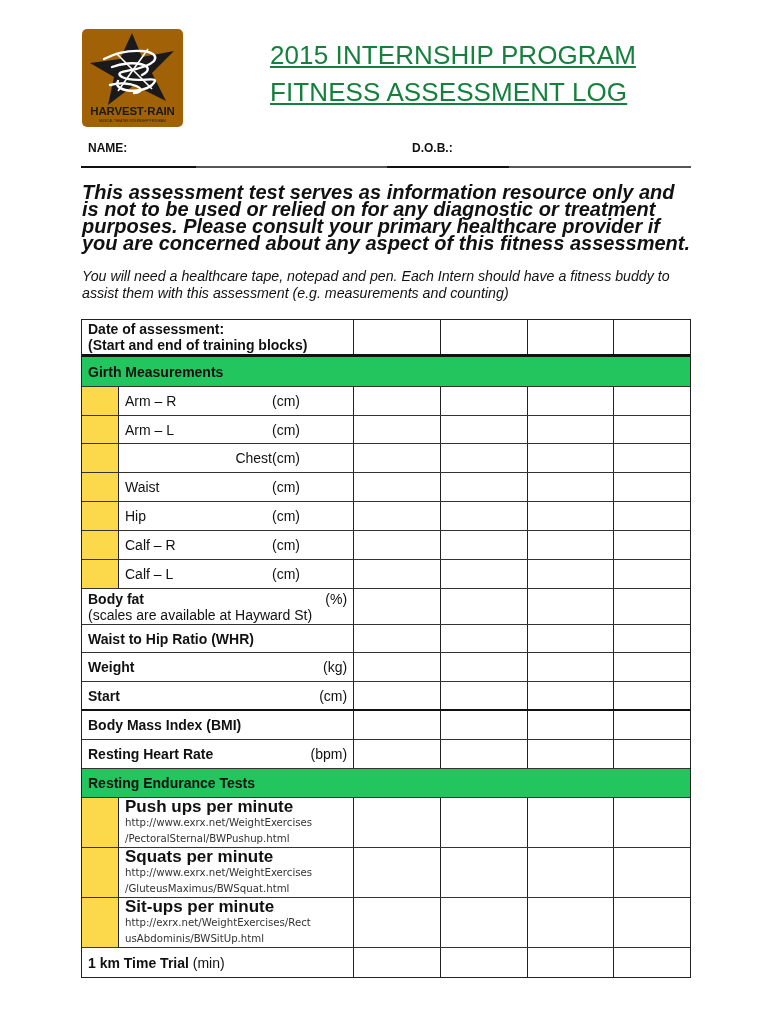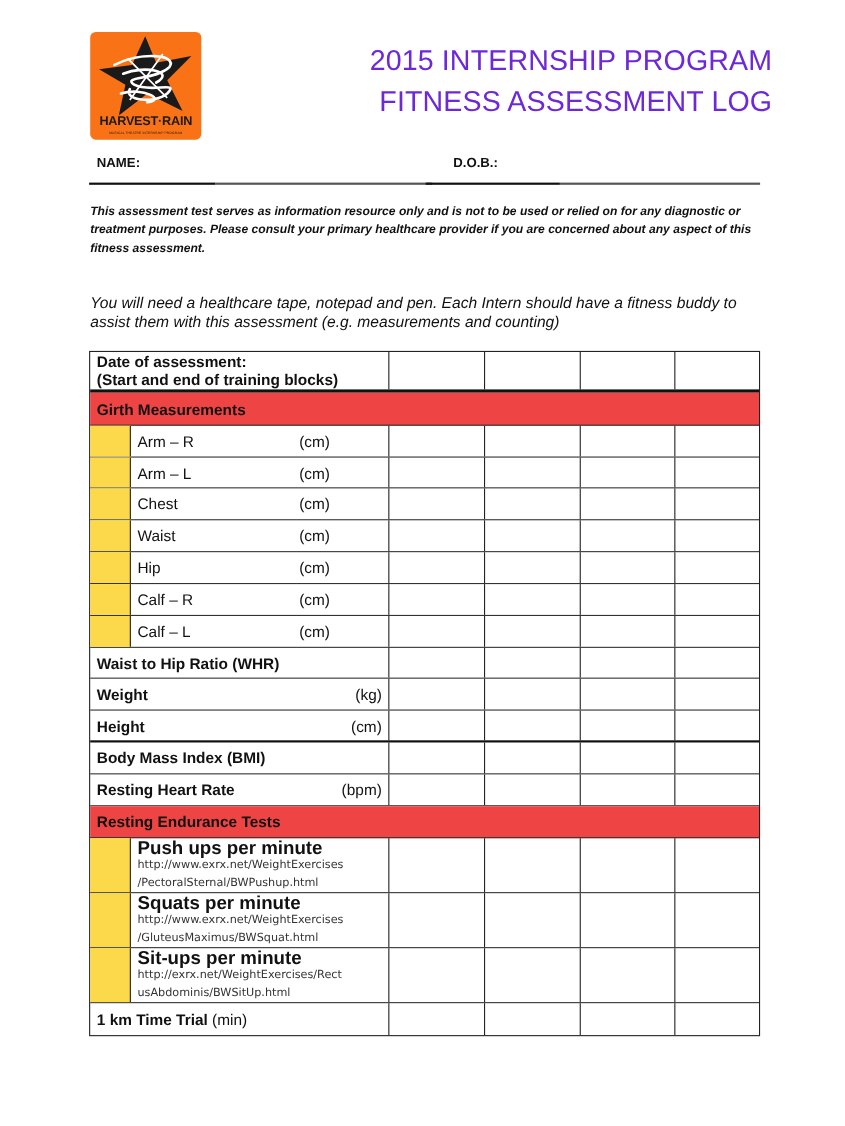--- a/index.html
+++ b/index.html
@@ -2,45 +2,45 @@
 <html><head>
   <meta charset="utf-8">
   <style>
     html, body { margin: 0; padding: 0; }
     body {
       width: 768px; height: 1024px; background: #ffffff; position: relative;
       font-family: "Liberation Sans", sans-serif; color: #111; overflow: hidden;
     }
     .logo {
       position: absolute; left: 82px; top: 29px; width: 101px; height: 98px;
-      background: #f97316; border-radius: 5px; overflow: hidden;
+      background: #a16207; border-radius: 5px; overflow: hidden;
     }
     .logo svg { position: absolute; left: 0; top: 0; }
     .logo .wordmark {
       position: absolute; left: 0; right: 0; top: 76px; text-align: center;
       font-weight: bold; font-size: 11.5px; letter-spacing: -0.2px; color: #1a1a1a;
     }
     .logo .tagline {
       position: absolute; left: 0; right: 0; top: 90px; text-align: center;
       font-size: 3px; color: #1a1a1a; letter-spacing: 0.1px;
     }
     .title {
-      position: absolute; left: 270px; width: 432px; text-align: right;
-      font-size: 26px; font-weight: normal; color: #6d28d9; letter-spacing: 0.1px;
+      position: absolute; left: 270px; width: 432px; text-align: left;
+      font-size: 26px; font-weight: normal; color: #15803d; letter-spacing: 0.1px; text-decoration: underline;
     }
     .title.t1 { top: 40px; }
     .title.t2 { top: 77px; }
     .field-label { position: absolute; top: 141px; font-weight: bold; font-size: 12px; }
     .name-label { left: 88px; }
     .dob-label { left: 412px; }
     .line { position: absolute; top: 166px; height: 2px; background: #555; }
     .line.dark { background: #111; }
     .disclaimer {
       position: absolute; left: 82px; top: 184px; width: 612px;
-      font-size: 11px; line-height: 17px; font-weight: bold; font-style: italic;
+      font-size: 20px; line-height: 17px; font-weight: bold; font-style: italic;
     }
     .instructions {
       position: absolute; left: 82px; top: 268px; width: 612px;
       font-size: 14.2px; line-height: 17px; font-style: italic;
     }
     .form {
       position: absolute; left: 81px; top: 319px; width: 610px;
       border: 1.5px solid #222; box-sizing: border-box;
     }
     .row { display: flex; box-sizing: border-box; border-bottom: 1px solid #333; }
@@ -53,21 +53,21 @@
     }
     .lbl.indented { padding-left: 0; flex-direction: row; align-items: stretch; }
     .gutter { width: 36px; background: #fcd94a; flex-shrink: 0; border-right: 1.5px solid #222; }
     .sub { flex: 1; padding: 0 6px; display: flex; align-items: center; }
     .sub.col { flex-direction: column; align-items: flex-start; justify-content: center; }
     .cell { width: 87px; border-right: 1.5px solid #222; box-sizing: border-box; }
     .cell:last-child { width: 76px; border-right: none; }
     .bold { font-weight: bold; }
     .split { display: flex; justify-content: space-between; width: 100%; }
     .section {
-      background: #ef4444; height: 30px; display: flex; align-items: center;
+      background: #22c55e; height: 30px; display: flex; align-items: center;
       padding-left: 6px; font-weight: bold; font-size: 14px; box-sizing: border-box;
       border-bottom: 1px solid #333;
     }
     .url { font-family: "DejaVu Sans", sans-serif; font-size: 10.2px; color: #333; line-height: 16px; }
     .exercise-title { font-weight: bold; font-size: 17px; line-height: 17px; }
     .girth-name { width: 147px; display: inline-block; }
   </style>
 </head>
 <body>
 
@@ -128,21 +128,21 @@
       <div class="sub">
           <span class="girth-name">Arm – L</span>
           <span>(cm)</span>
         </div>
       </div>
     <div class="cell"></div>
       <div class="cell"></div>
       <div class="cell"></div>
       <div class="cell"></div>
   </div>
-  <div class="row" style="height:29px;">
+  <div class="row" style="height:29px;text-align:right;">
     <div class="lbl indented">
         <div class="gutter"></div>
       <div class="sub">
           <span class="girth-name">Chest</span>
           <span>(cm)</span>
         </div>
       </div>
     <div class="cell"></div>
       <div class="cell"></div>
       <div class="cell"></div>
@@ -194,20 +194,33 @@
           <span class="girth-name">Calf – L</span>
           <span>(cm)</span>
         </div>
       </div>
     <div class="cell"></div>
       <div class="cell"></div>
       <div class="cell"></div>
       <div class="cell"></div>
   </div>
 
+  <div class="row" style="height:36px;">
+    <div class="lbl">
+      <div class="split">
+          <span class="bold">Body fat</span>
+          <span>(%)</span>
+        </div>
+      <span>(scales are available at Hayward St)</span>
+    </div>
+    <div class="cell"></div>
+      <div class="cell"></div>
+      <div class="cell"></div>
+      <div class="cell"></div>
+  </div>
 
   <div class="row" style="height:28px;">
     <div class="lbl">
         <div class="split">
           <span class="bold">Waist to Hip Ratio (WHR)</span>
           <span></span>
         </div>
       </div>
     <div class="cell"></div>
       <div class="cell"></div>
@@ -222,21 +235,21 @@
         </div>
       </div>
     <div class="cell"></div>
       <div class="cell"></div>
       <div class="cell"></div>
       <div class="cell"></div>
   </div>
   <div class="row thick" style="height:29px; border-bottom-width:2px;">
     <div class="lbl">
         <div class="split">
-          <span class="bold">Height</span>
+          <span class="bold">Start</span>
           <span>(cm)</span>
         </div>
       </div>
     <div class="cell"></div>
       <div class="cell"></div>
       <div class="cell"></div>
       <div class="cell"></div>
   </div>
   <div class="row" style="height:29px;">
     <div class="lbl">

